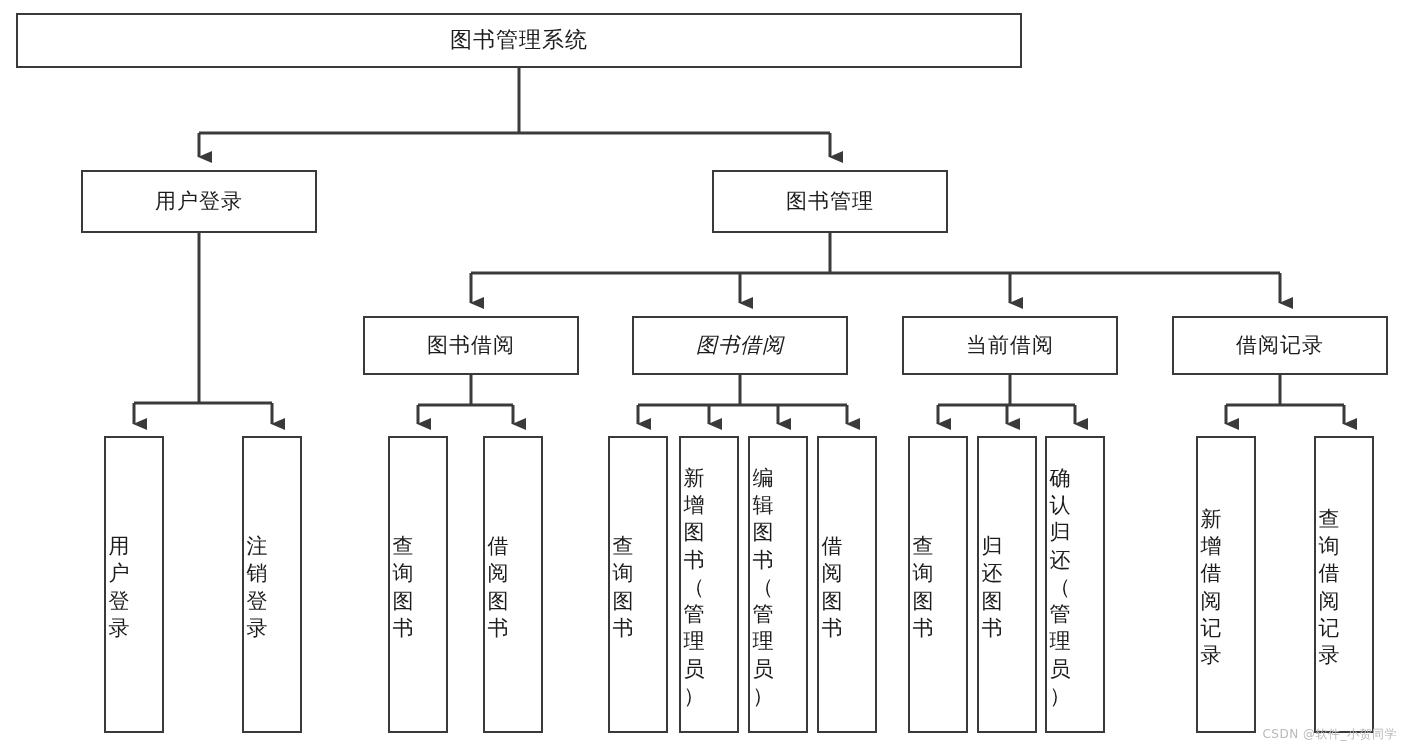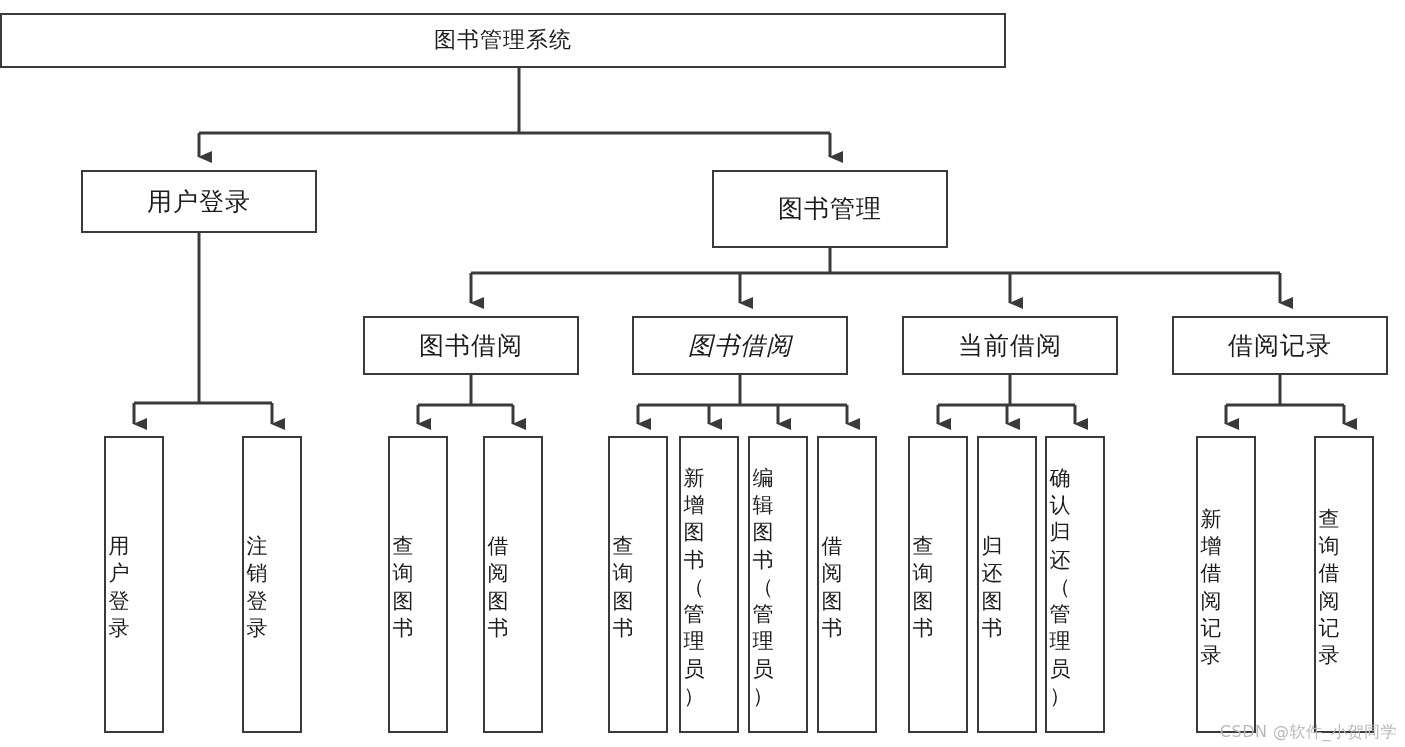--- a/index.html
+++ b/index.html
@@ -29,21 +29,21 @@
     position: absolute;
     box-sizing: border-box;
     border: 2px solid #3a3a3a;
     background: #ffffff;
     display: flex;
     align-items: center;
     justify-content: center;
     color: #1c1c1c;
   }
   .node.horiz {
-    font-size: 25px;
+    font-size: 21px;
     letter-spacing: 1px;
     line-height: 1.2;
   }
   .node.root {
     font-size: 22px;
   }
   .node.leaf {
     align-items: center;
     justify-content: flex-start;
     padding-top: 6px;
@@ -54,21 +54,21 @@
     width: 26px;
     text-align: center;
     white-space: pre-line;
     letter-spacing: 0;
     color: #1c1c1c;
   }
   .watermark {
     position: absolute;
     right: 8px;
     bottom: 4px;
-    font-size: 16px;
+    font-size: 12px;
     color: #b9b9b9;
     letter-spacing: 0.5px;
     white-space: nowrap;
   }
 </style>
 </head>
 <body>
 
 <div id="canvas">
 
@@ -115,28 +115,28 @@
       <path d="M 1007 405 L 1007 424" marker-end="url(#arrow)"></path>
       <path d="M 1075 405 L 1075 424" marker-end="url(#arrow)"></path>
 
       <path d="M 1280 375 L 1280 405"></path>
       <path d="M 1226 405 L 1344 405"></path>
       <path d="M 1226 405 L 1226 424" marker-end="url(#arrow)"></path>
       <path d="M 1344 405 L 1344 424" marker-end="url(#arrow)"></path>
     </g>
   </svg>
 
-  <div class="node horiz root" style="left: 0; top: 13px; width: 1006px; height: 55px;">
+  <div class="node horiz root" style="left: 16px; top: 13px; width: 1006px; height: 55px;">
     <span>图书管理系统</span>
   </div>
 
   <div class="node horiz" style="left: 81px; top: 170px; width: 236px; height: 63px;">
     <span>用户登录</span>
   </div>
-  <div class="node horiz" style="left: 712px; top: 170px; width: 236px; height: 78px;">
+  <div class="node horiz" style="left: 712px; top: 170px; width: 236px; height: 63px;">
     <span>图书管理</span>
   </div>
 
   <div class="node horiz" style="left: 363px; top: 316px; width: 216px; height: 59px;">
     <span>图书借阅</span>
   </div>
   <div class="node horiz" style="left: 632px; top: 316px; width: 216px; height: 59px; font-style: italic;">
     <span>图书借阅</span>
   </div>
   <div class="node horiz" style="left: 1172px; top: 316px; width: 216px; height: 59px;">

